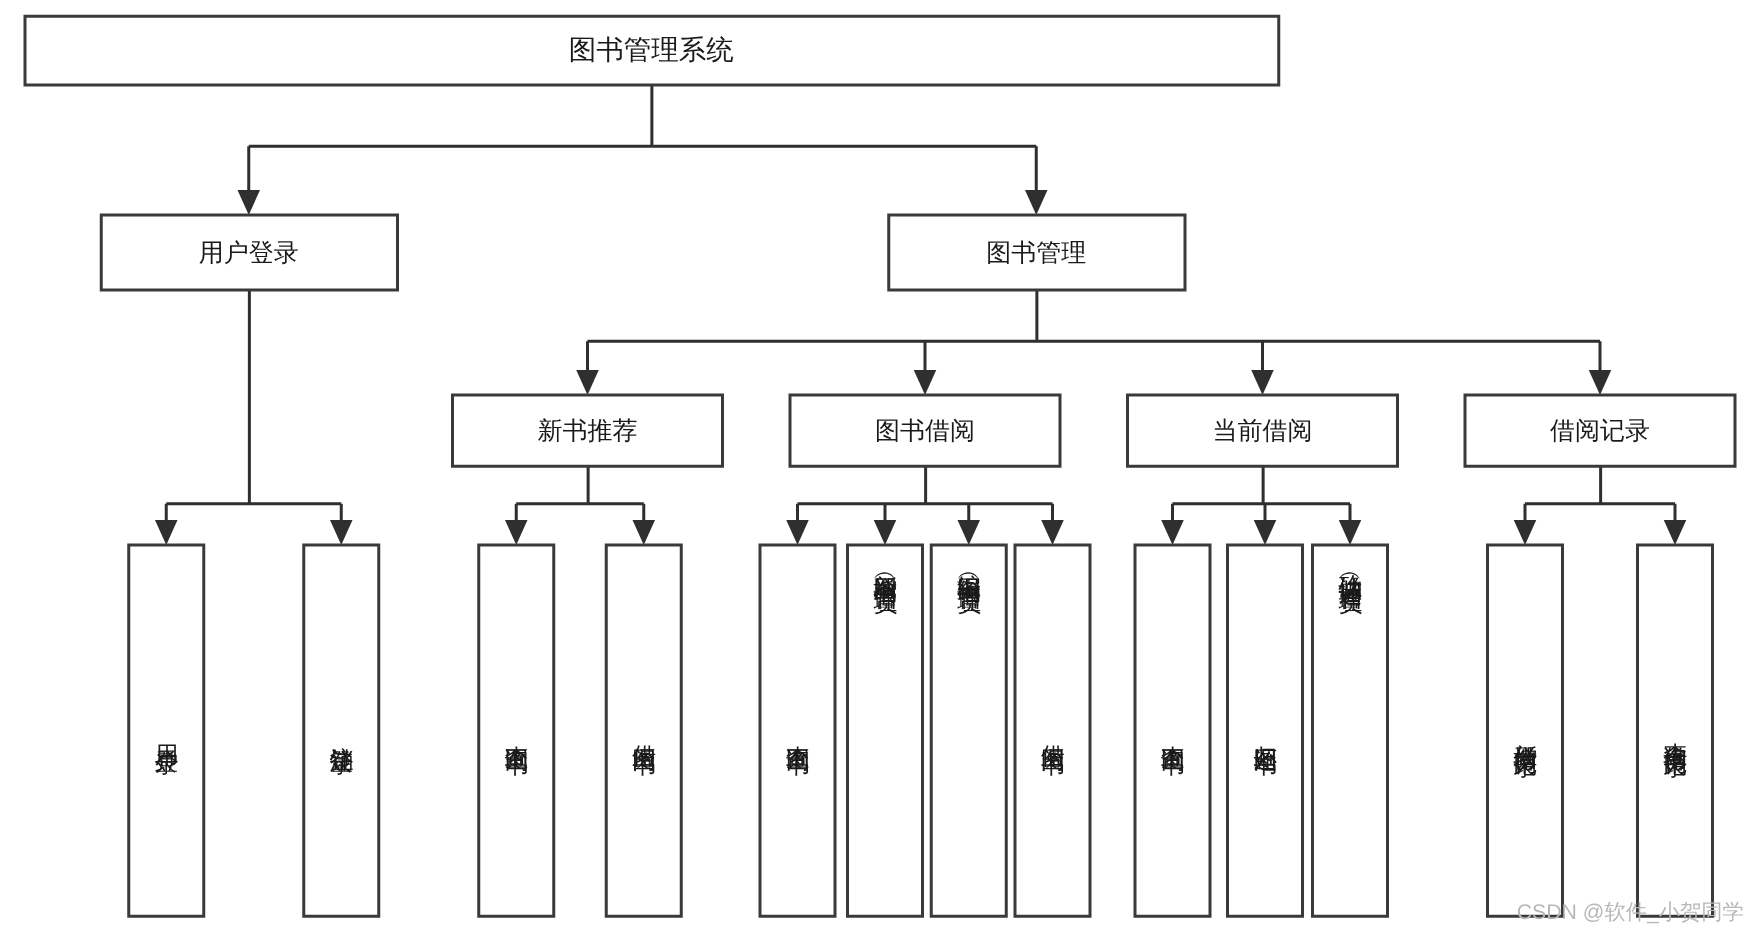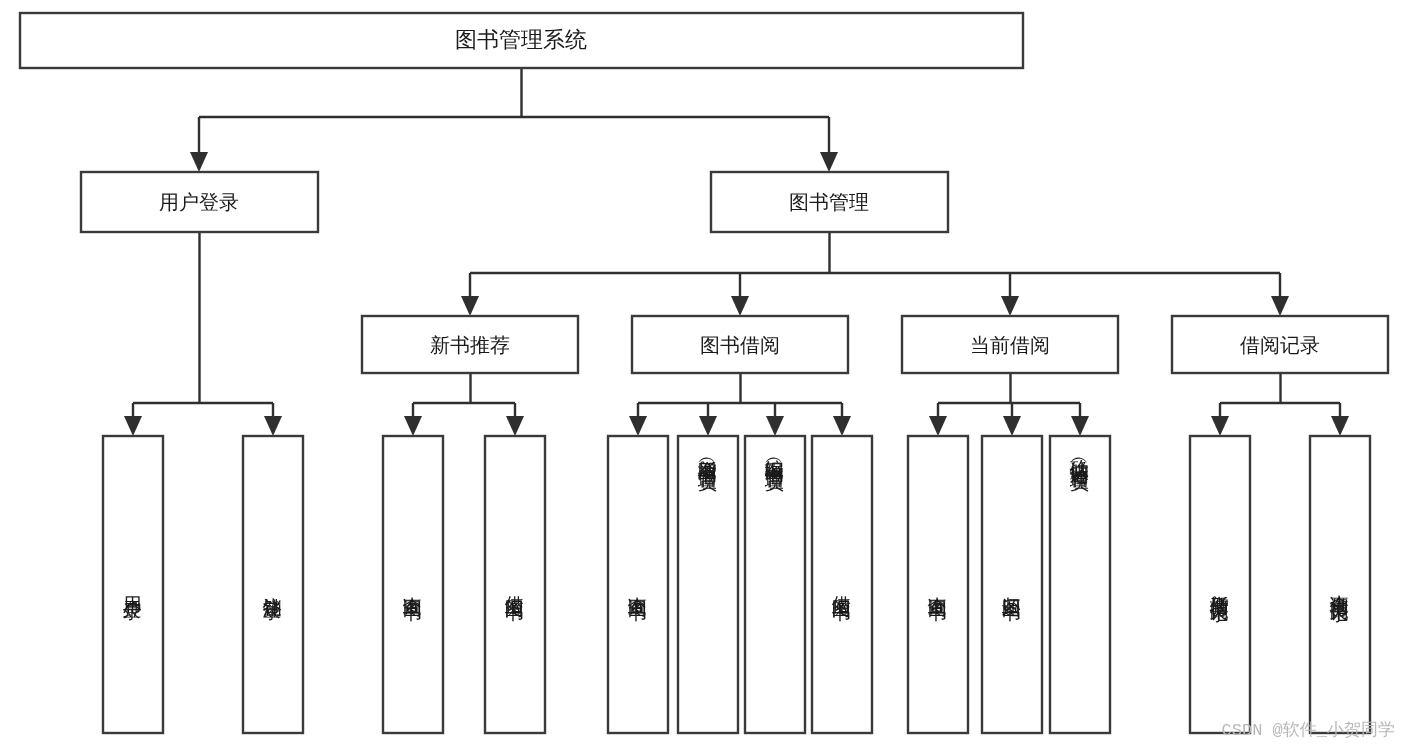--- a/index.html
+++ b/index.html
@@ -61,21 +61,21 @@
     align-items: center;
     justify-content: center;
     text-align: center;
     white-space: nowrap;
     pointer-events: none;
   }
   .watermark {
     position: absolute;
     right: 10px;
     bottom: 6px;
-    font-family: Liberation Mono, monospace;
+    font-family: Liberation Sans, sans-serif;
     font-size: 17px;
     color: #b8b8b8;
     white-space: nowrap;
   }
 </style>
 </head>
 <body>
 
 <div id="diagram-root">
 

